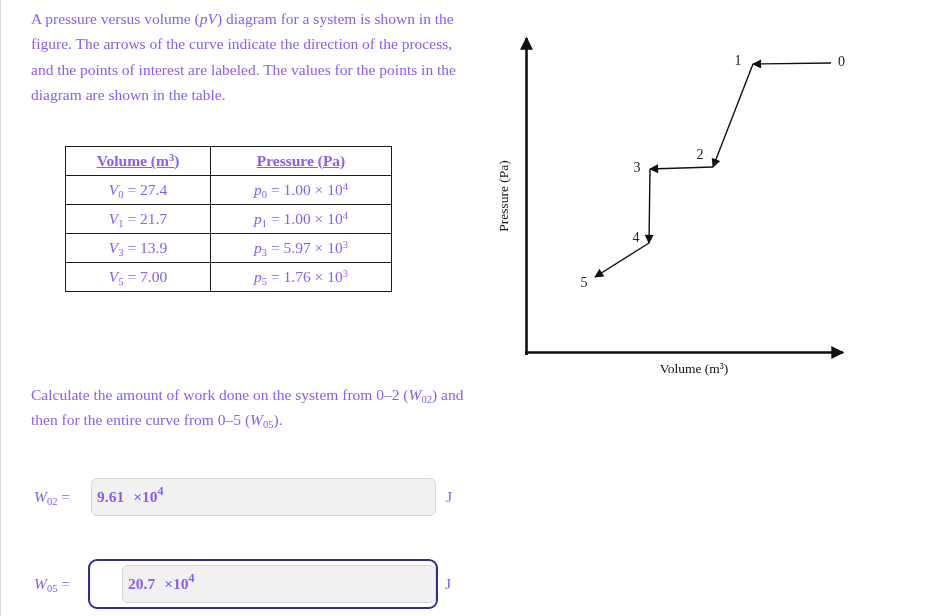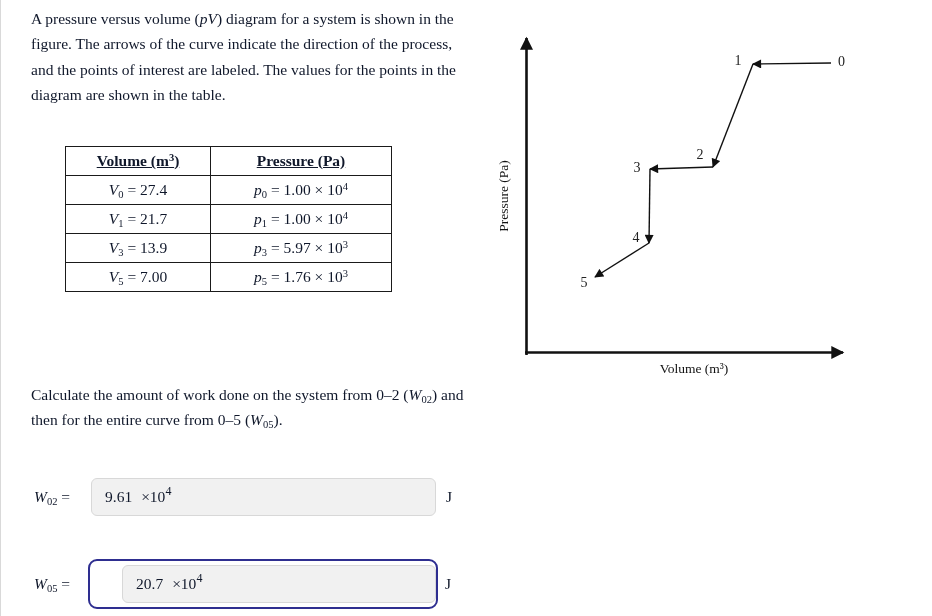--- a/index.html
+++ b/index.html
@@ -1,18 +1,18 @@
 <!DOCTYPE html>
 <html><head>
 <meta charset="utf-8">
 <style>
   html,body{margin:0;padding:0;background:#ffffff;}
   .page{
     position:relative;width:932px;height:616px;background:#ffffff;
-    font-family:"Liberation Serif","DejaVu Serif",serif;color:#0f172a;
+    font-family:"Liberation Serif","DejaVu Serif",serif;color:#8b5cf6;
     border-left:1px solid #d9d9d9;box-sizing:border-box;overflow:hidden;
   }
   .intro{position:absolute;left:30px;top:6px;width:432px;margin:0;
     font-size:15.5px;line-height:25.4px;}
   .task{position:absolute;left:30px;top:382px;width:442px;margin:0;
     font-size:15.5px;line-height:25.4px;}
   i{font-style:italic;}
   sub{font-size:0.68em;vertical-align:-0.25em;line-height:0;}
   sup{font-size:0.68em;vertical-align:0.5em;line-height:0;}
 
@@ -26,21 +26,21 @@
   .values-table th:last-child,.values-table td:last-child{width:160px;}
 
   .answer-row{position:absolute;display:flex;align-items:center;font-size:15.5px;}
   .row-w02{left:33px;top:478px;height:38px;}
   .row-w05{left:33px;top:556px;height:56px;}
   .ans-label{display:inline-block;white-space:nowrap;}
   .row-w02 .ans-label{width:57px;}
   .row-w05 .ans-label{width:54px;}
   .input-box{
     box-sizing:border-box;height:38px;border:1px solid #d8d8d8;border-radius:6px;
-    background:#f1f1f1;display:flex;align-items:center;padding-left:13px;
+    background:#f1f1f1;display:flex;align-items:center;padding-left:5px;font-weight:bold;
   }
   .row-w02 .input-box{width:345px;}
   .focus-ring{
     box-sizing:border-box;width:350px;height:50px;border:2px solid #2e2e90;
     border-radius:9px;display:flex;align-items:center;justify-content:center;
     background:#ffffff;
   }
   .focus-ring .input-box{width:338px;margin-left:32px;}
   .val{white-space:nowrap;font-size:15.5px;}
   .gap{display:inline-block;width:9px;}

